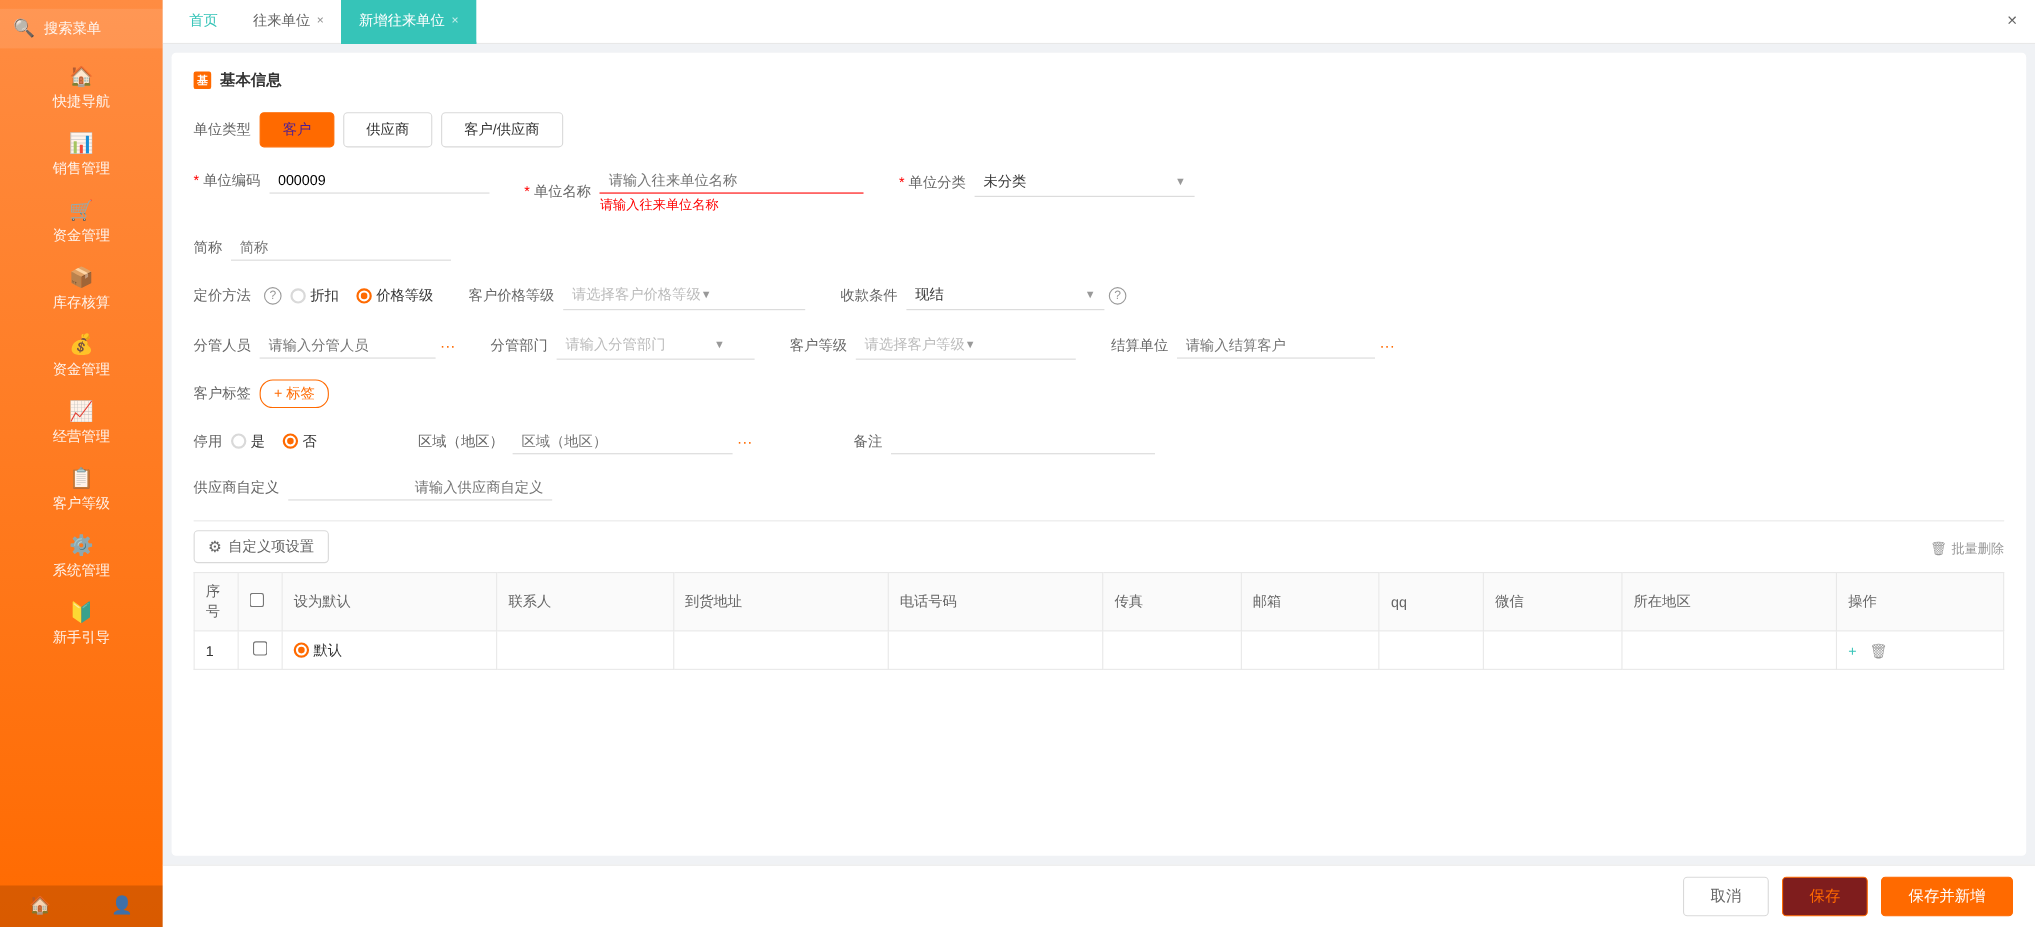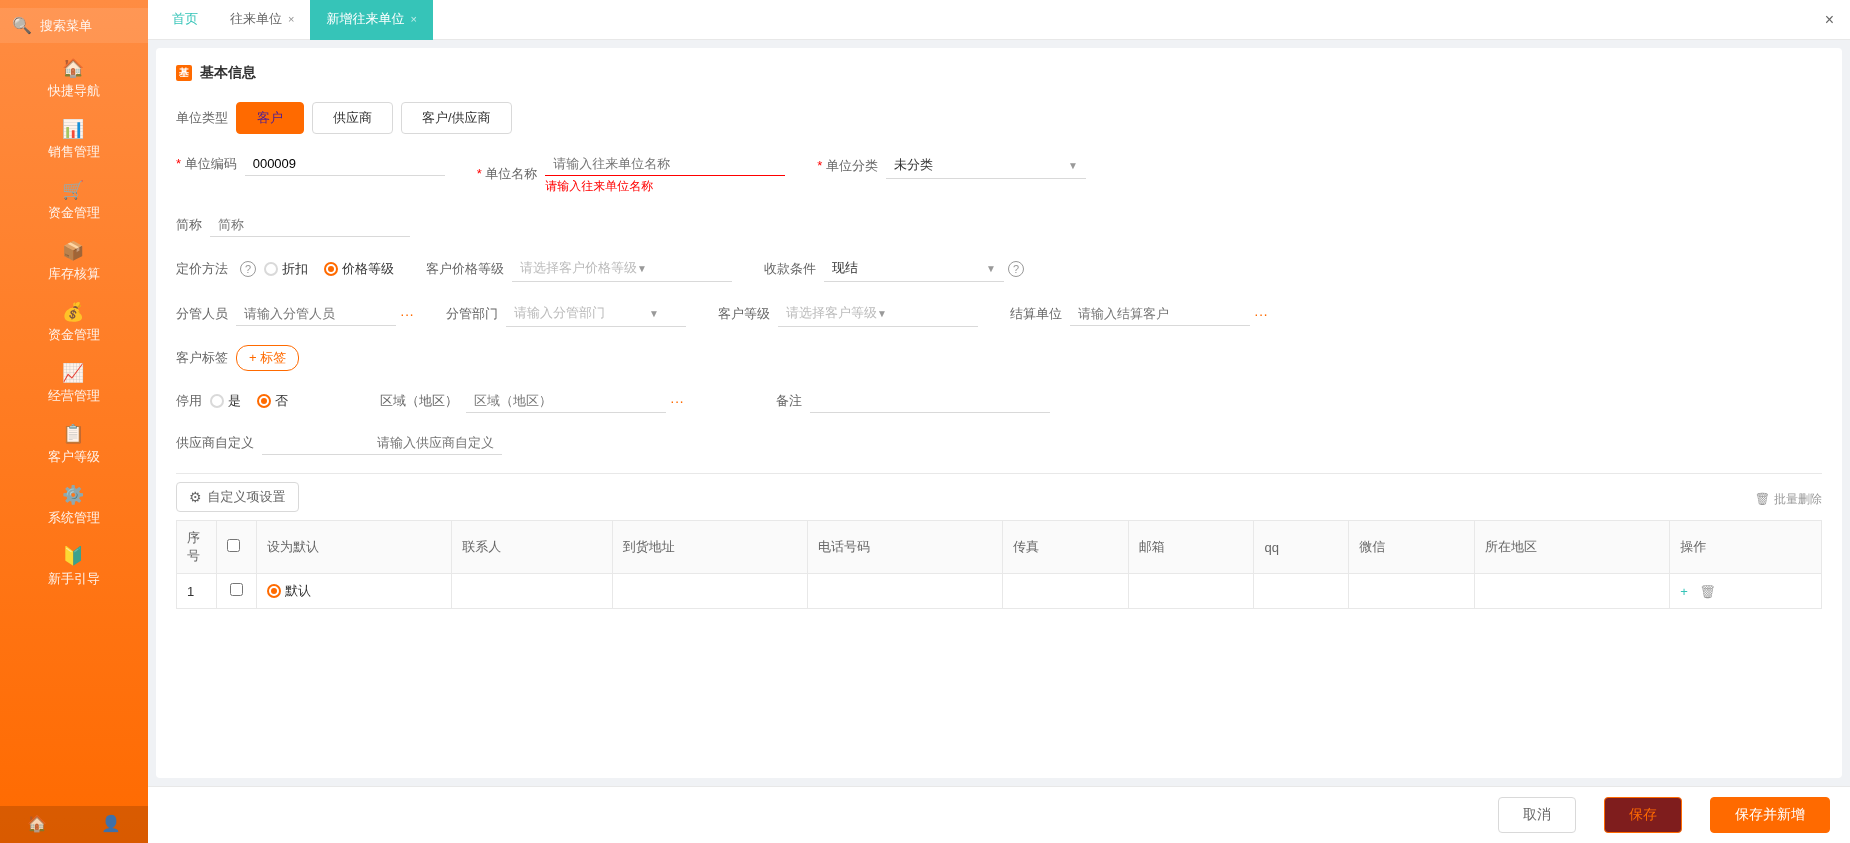--- a/index.html
+++ b/index.html
@@ -311,21 +311,20 @@
       border-top: 1px solid #e8e8e8;
       gap: 12px;
       flex-shrink: 0;
     }
     .btn {
       padding: 8px 24px;
       border-radius: 4px;
       cursor: pointer;
       font-size: 14px;
       border: 1px solid #d9d9d9;
-      margin-left: 16px;
     }
     .btn-default { background: #fff; color: #666; }
     .btn-primary { background: #ff6a00; color: #fff; border-color: #ff6a00; }
     .btn-save { background: #7f1d1d; color: #ff6a00; border-color: #ff6a00; }
 
     .divider { width: 100%; height: 1px; background: #e8e8e8; margin: 8px 0; }
   </style>
 </head>
 <body>
 

